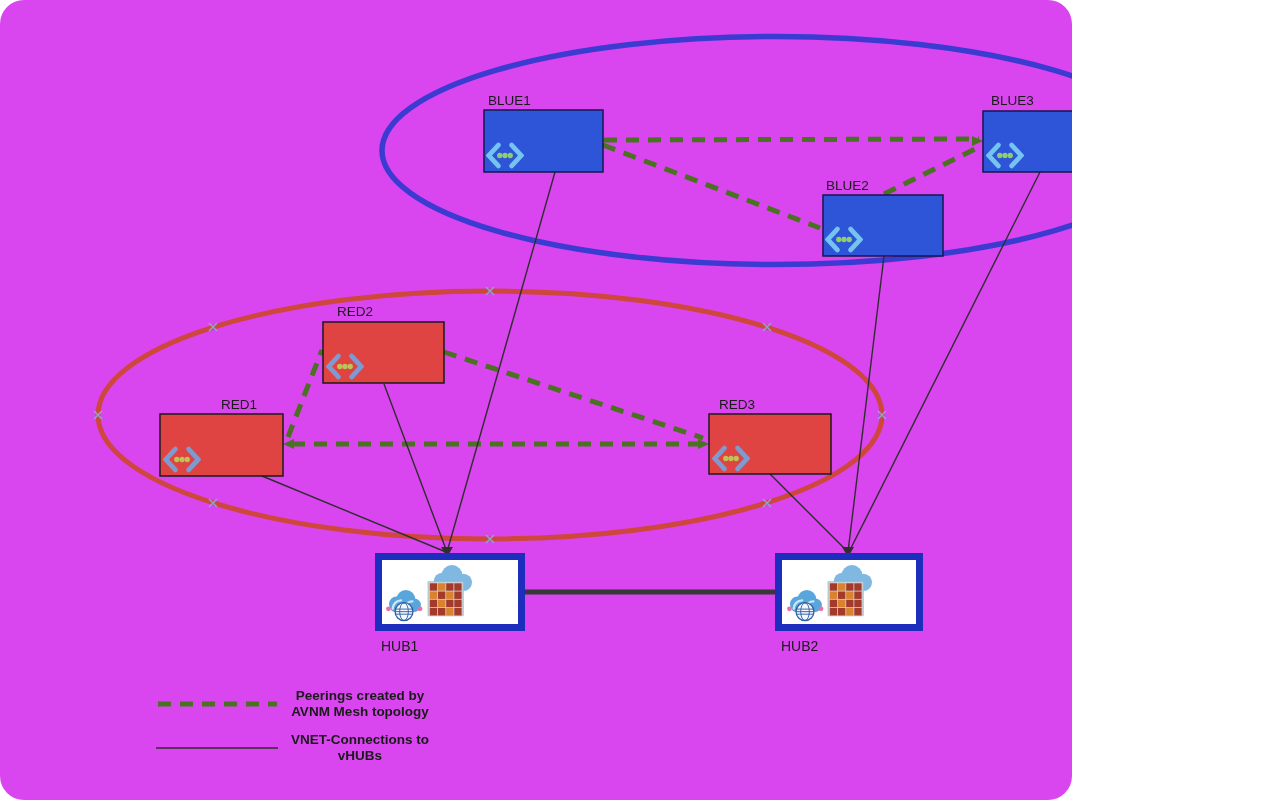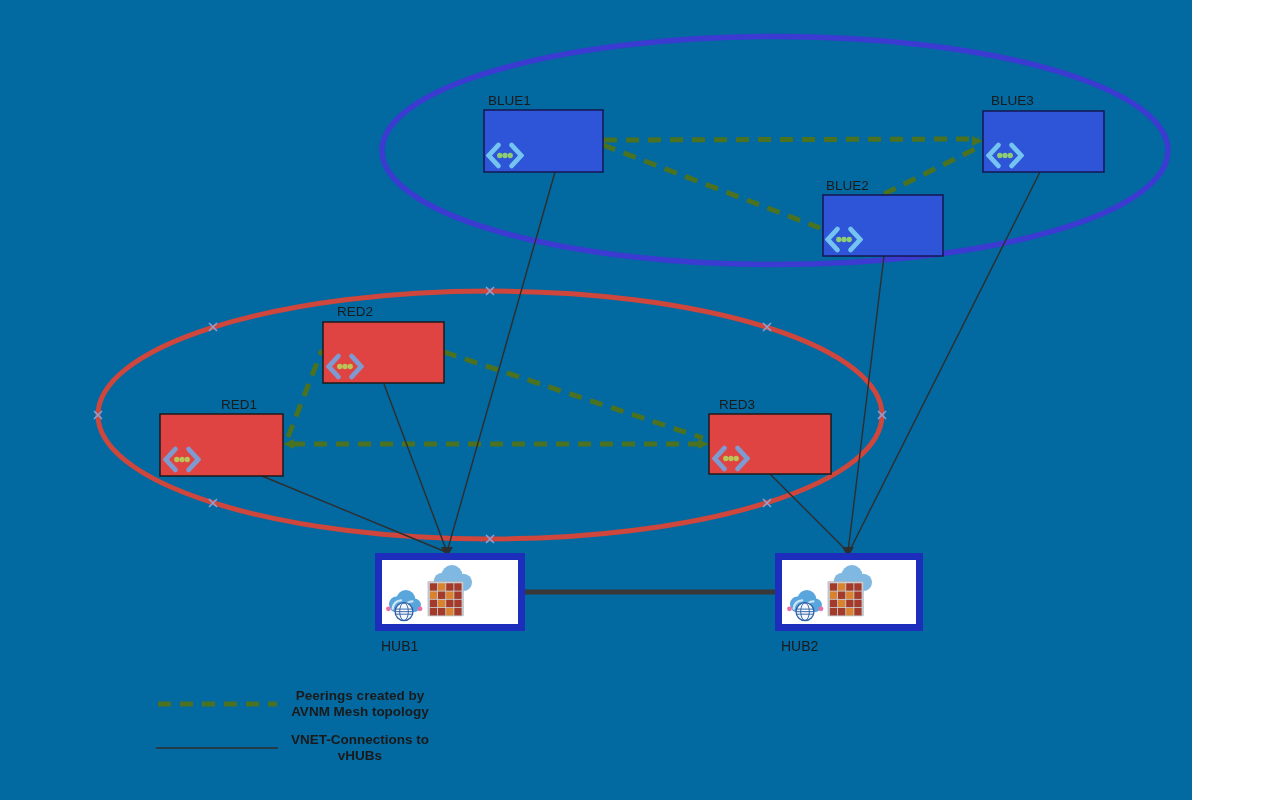--- a/index.html
+++ b/index.html
@@ -1,16 +1,16 @@
 <!DOCTYPE html>
 <html><head>
 <meta charset="utf-8">
 <style>
   html,body{margin:0;padding:0;background:#ffffff;}
-  .stage{width:1192px;height:800px;position:relative;background:#0369a1;overflow:hidden;}
+  .stage{width:1072px;height:800px;position:relative;background:#d946ef;overflow:hidden;border-radius:24px;}
   svg{display:block;}
   text{font-family:"Liberation Sans","DejaVu Sans",sans-serif;fill:#1a1a1a;}
   .node-label{font-size:13.5px;}
   .hub-label{font-size:14px;}
   .legend-label{font-size:13.5px;font-weight:700;}
   .vnet-blue{color:#74C3F0;--dot:#8ECD72;}
   .vnet-red{color:#7E9AD0;--dot:#B9C556;}
 </style>
 </head>
 <body>

